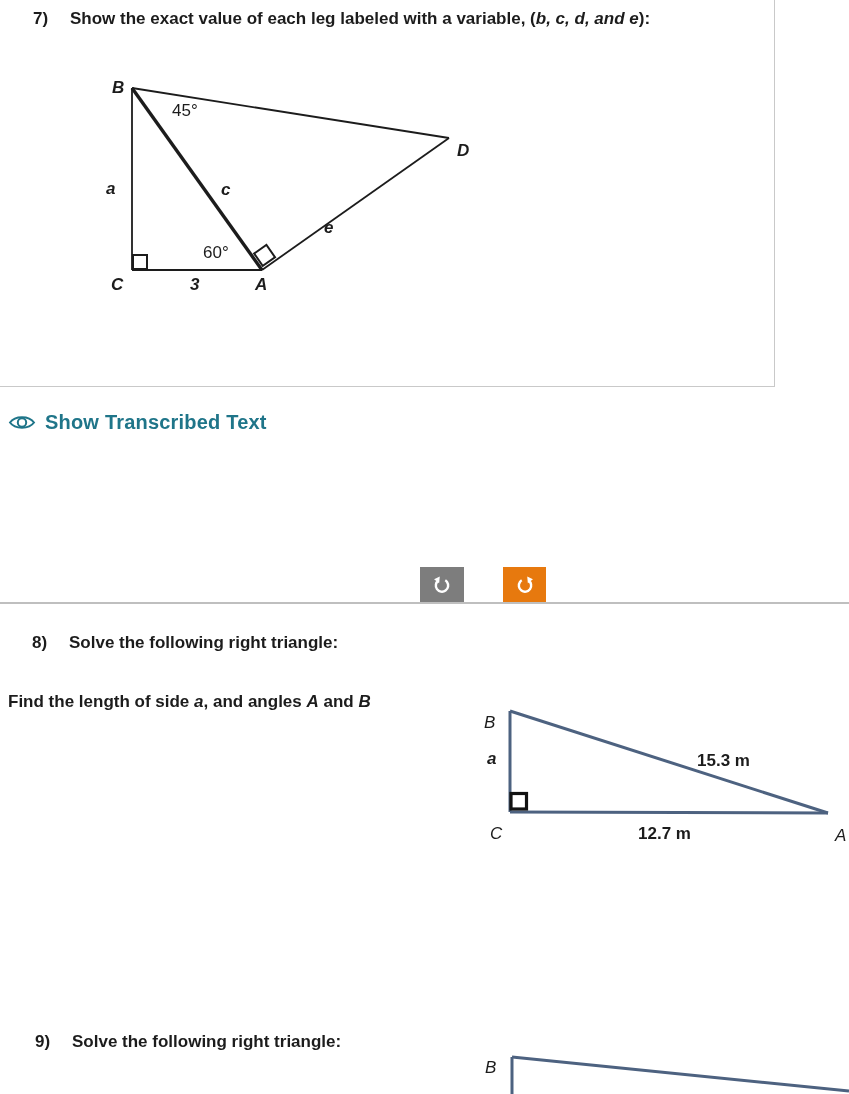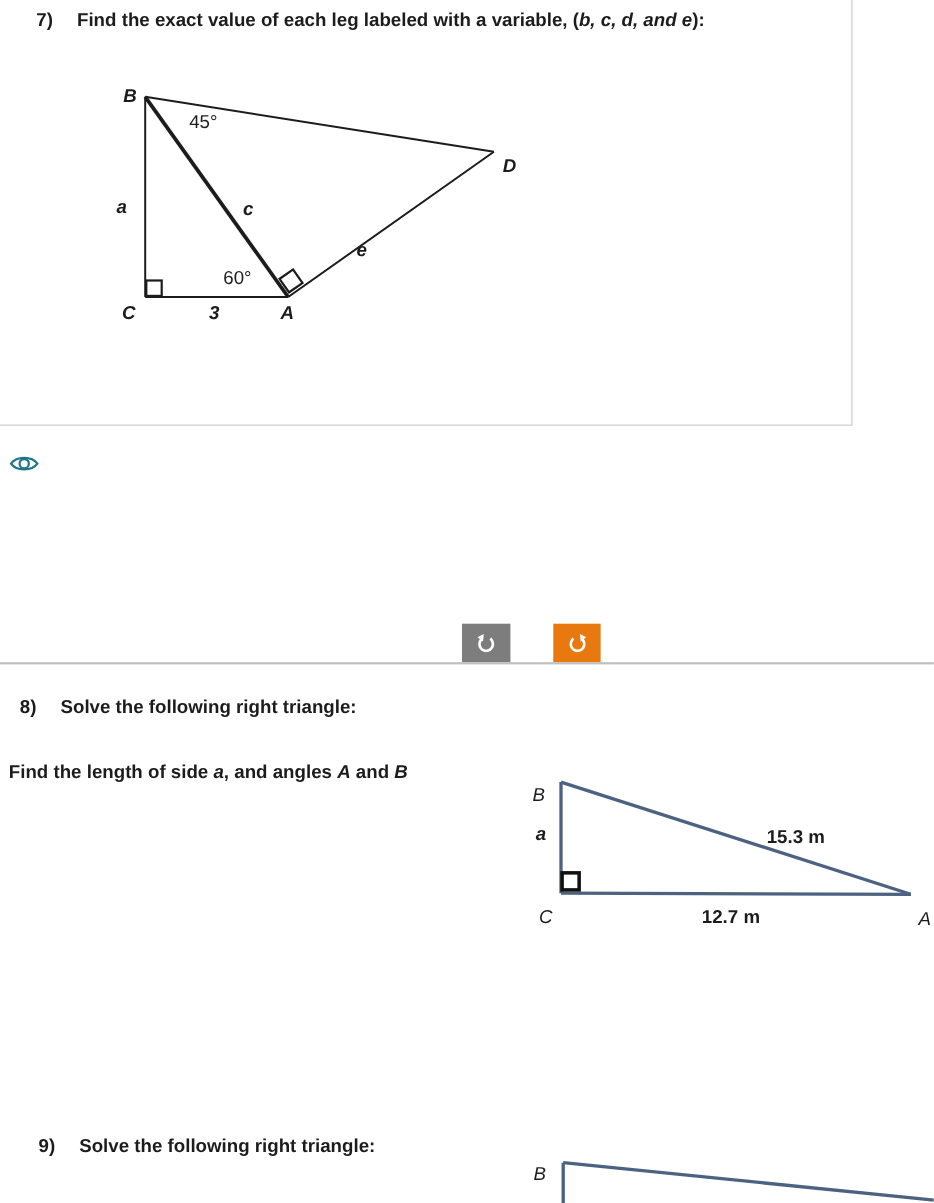--- a/index.html
+++ b/index.html
@@ -32,32 +32,32 @@
   
   .tool-btn { width:44px; height:35px; border:none; display:flex;
               align-items:center; justify-content:center; cursor:pointer; padding:0; }
   .btn-gray   { left:420px; top:567px; background:#7d7d7d; }
   .btn-orange { left:503px; top:567px; width:43px; background:#e7790e; }
 
   .divider { left:0; top:602px; width:849px; height:2px; background:#bfbfbf; }
 
   
   .qline { font-size:17px; font-weight:600; white-space:nowrap; }
-  .p8-l1 { left:18px; top:633px; }
+  .p8-l1 { left:32px; top:633px; }
   .p8-l2 { left:8px;  top:692px; }
   .p9-l1 { left:35px; top:1032px; }
   .qline i { font-weight:600; }
 </style>
 </head>
 <body>
 
 <div class="abs p7-box"></div>
 
 <div class="abs p7-text">
-  <span class="qnum">7)</span><span>Find the exact value of each leg labeled with a variable, (</span><span class="vars">b, c, d, and e</span><span>):</span>
+  <span class="qnum">7)</span><span>Show the exact value of each leg labeled with a variable, (</span><span class="vars">b, c, d, and e</span><span>):</span>
 </div>
 
 <svg class="abs" style="left:95px; top:70px;" width="392" height="232" viewBox="0 0 392 232">
   <g stroke="#1c1c1c" stroke-width="1.8" fill="none">
     <line x1="37" y1="18" x2="37" y2="200"></line>
     <line x1="37" y1="200" x2="167" y2="200"></line>
     <line x1="37" y1="18" x2="354" y2="68"></line>
     <line x1="167" y1="200" x2="354" y2="68"></line>
     <line x1="37" y1="18" x2="167" y2="200" stroke-width="3.4"></line>
     <rect x="38" y="185" width="14" height="14" stroke-width="2"></rect>
@@ -73,20 +73,21 @@
   <text class="tv" x="95" y="220">3</text>
   <text class="tv" x="160" y="220">A</text>
   <text class="tv" x="362" y="86">D</text>
 </svg>
 
 <div class="abs stt">
   <svg width="28" height="21" viewBox="0 0 28 21">
     <path d="M2 10.5 C 7 3.5, 21 3.5, 26 10.5 C 21 17.5, 7 17.5, 2 10.5 Z" fill="none" stroke="#1f7589" stroke-width="2"></path>
     <circle cx="14" cy="10.5" r="4.2" fill="none" stroke="#1f7589" stroke-width="2"></circle>
   </svg>
+  <span class="stt-label">Show Transcribed Text</span>
 </div>
 
 <button class="abs tool-btn btn-gray">
   <svg width="22" height="22" viewBox="0 0 20 20">
     <g transform="translate(20,0) scale(-1,1)">
       <circle cx="10" cy="10.5" r="5.6" fill="none" stroke="#ffffff" stroke-width="2.2" stroke-dasharray="28 7.2" transform="rotate(-55 10 10.5)"></circle>
       <polygon points="12,2.2 17.2,4.8 12.6,8.4" fill="#ffffff"></polygon>
     </g>
   </svg>
 </button>

